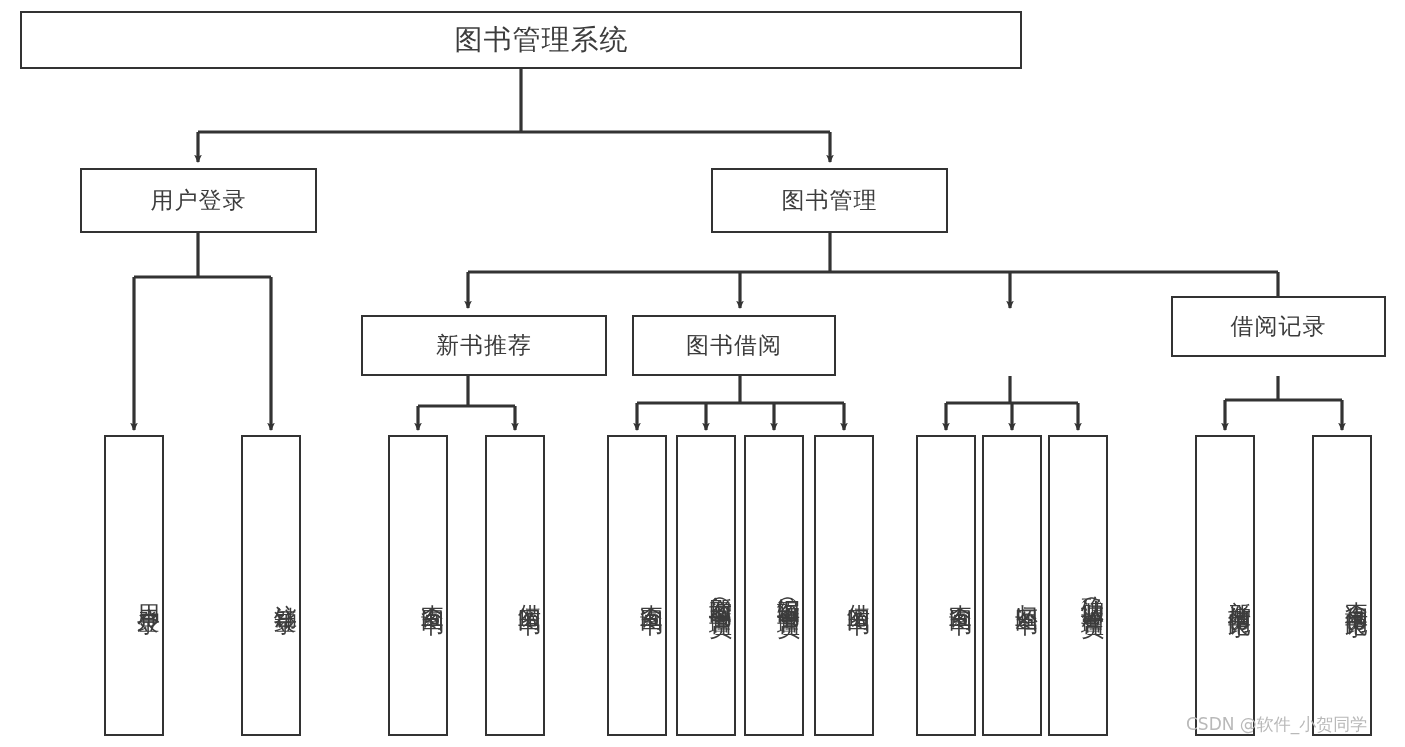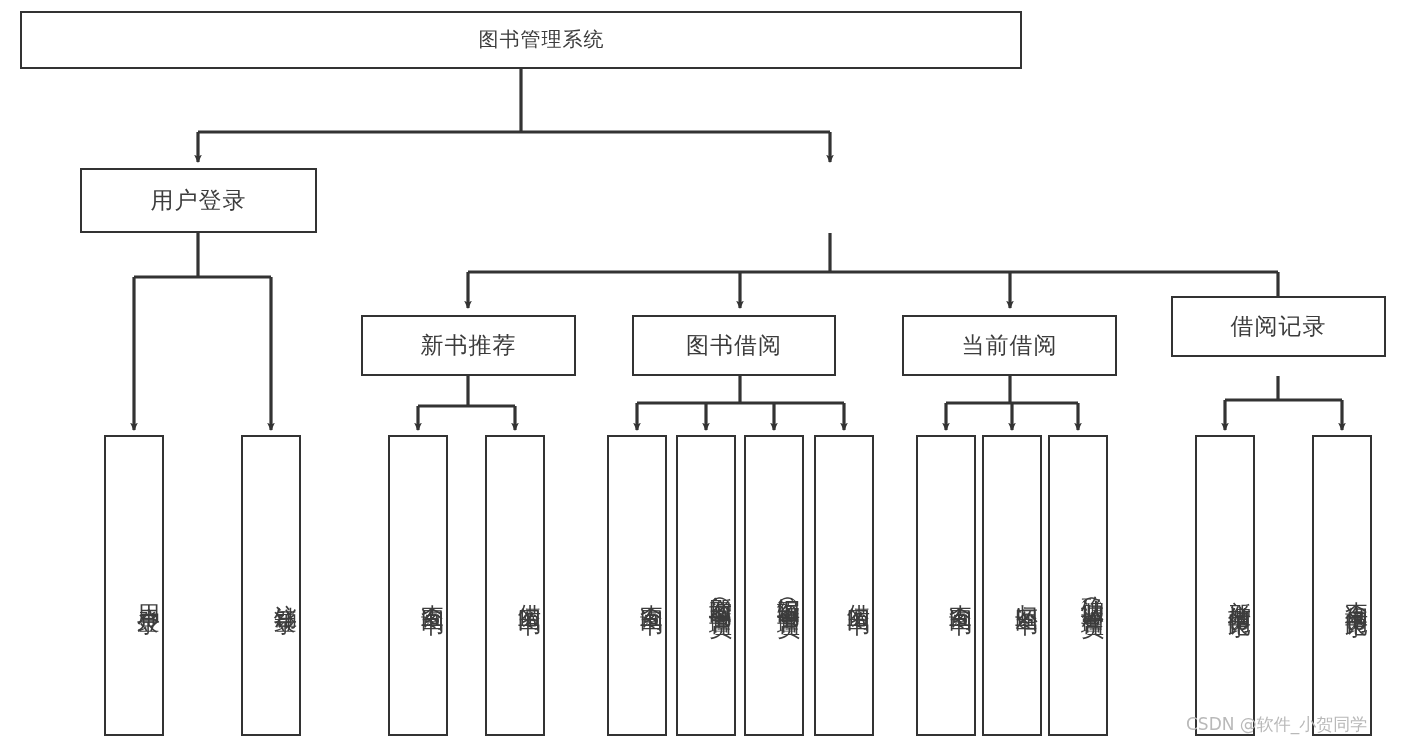--- a/index.html
+++ b/index.html
@@ -38,21 +38,21 @@
     font-family: "DejaVu Sans", "Liberation Sans", sans-serif;
     line-height: 1.18;
     z-index: 5;
   }
   .node.horiz {
     font-size: 23px;
     letter-spacing: 1px;
     white-space: nowrap;
   }
   .node.root {
-    font-size: 20px;
+    font-size: 28px;
     padding-left: 41px;
   }
   .node.vert {
     writing-mode: vertical-rl;
     text-orientation: upright;
     font-size: 23px;
     letter-spacing: 3px;
     align-items: flex-start;
     justify-content: center;
     padding-top: 12px;
@@ -132,32 +132,32 @@
   </svg>
 
   <div class="node horiz root" style="left:20px; top:11px; width:1002px; height:58px;">
     <span class="label">图书管理系统</span>
   </div>
 
   <div class="node horiz" style="left:80px; top:168px; width:237px; height:65px;">
     <span class="label">用户登录</span>
   </div>
 
-
-  <div class="node horiz" style="left:361px; top:315px; width:215px; height:61px;">
+  <div class="node horiz" style="left:711px; top:168px; width:237px; height:65px;">
+    <span class="label">图书管理</span>
+  </div>
+
+  <div class="node horiz" style="left:361px; top:315px; width:246px; height:61px;">
     <span class="label">新书推荐</span>
   </div>
 
   <div class="node horiz" style="left:632px; top:315px; width:204px; height:61px;">
     <span class="label">图书借阅</span>
   </div>
 
-  <div class="node horiz" style="left:902px; top:315px; width:215px; height:61px;">
-    <span class="label">当前借阅</span>
-  </div>
 
   <div class="node horiz" style="left:1171px; top:296px; width:215px; height:61px;">
     <span class="label">借阅记录</span>
   </div>
 
   <div class="node vert" style="left:104px; top:435px; width:60px; height:301px;">
     <span class="label">用户登录</span>
   </div>
 
   <div class="node vert" style="left:241px; top:435px; width:60px; height:301px;">

